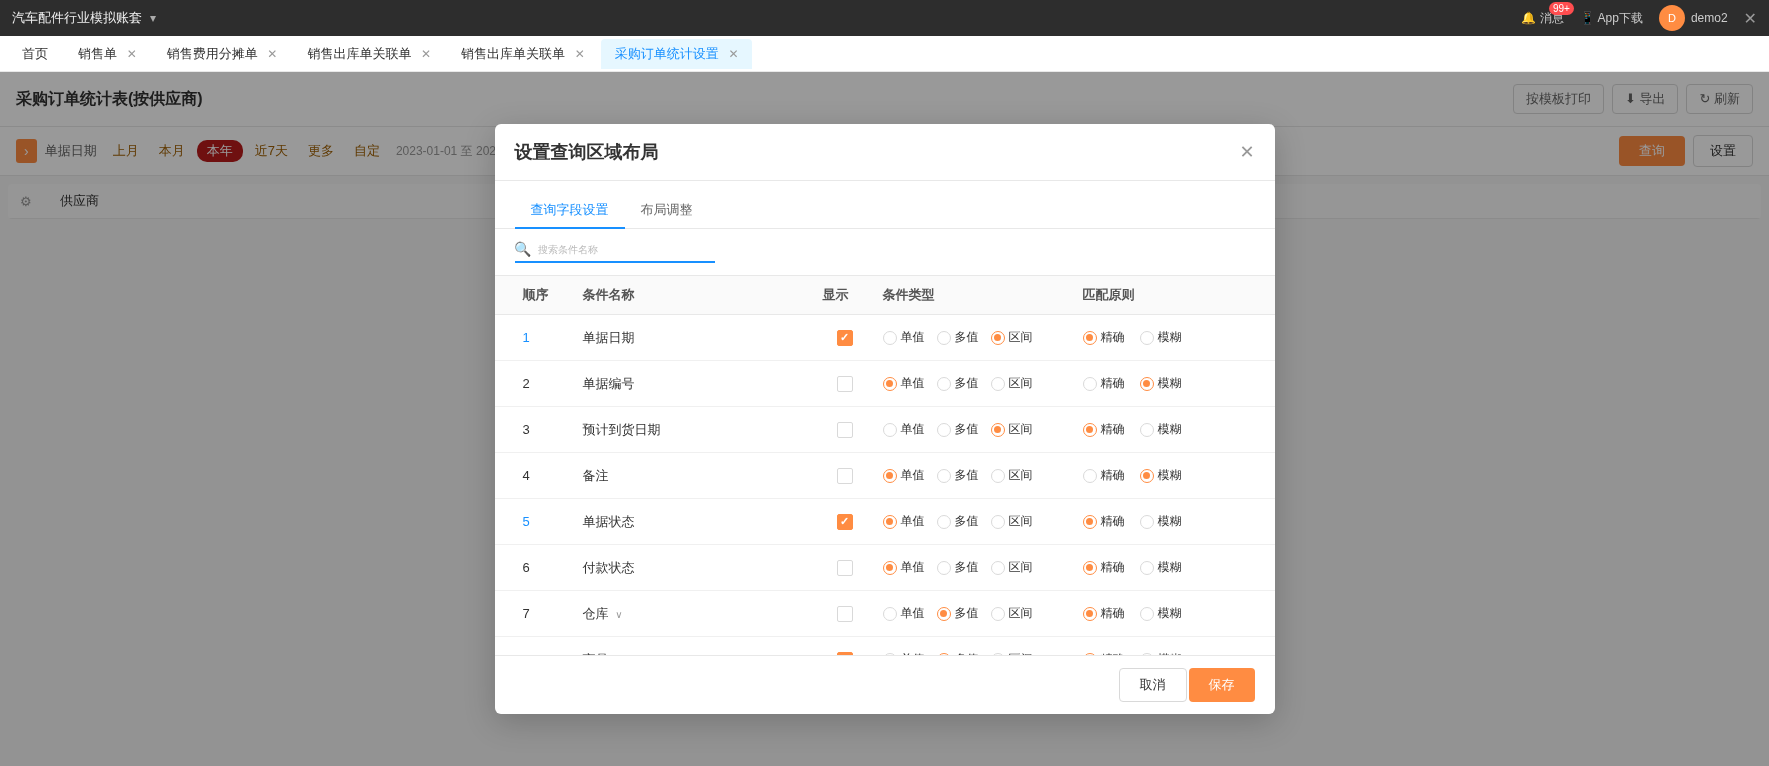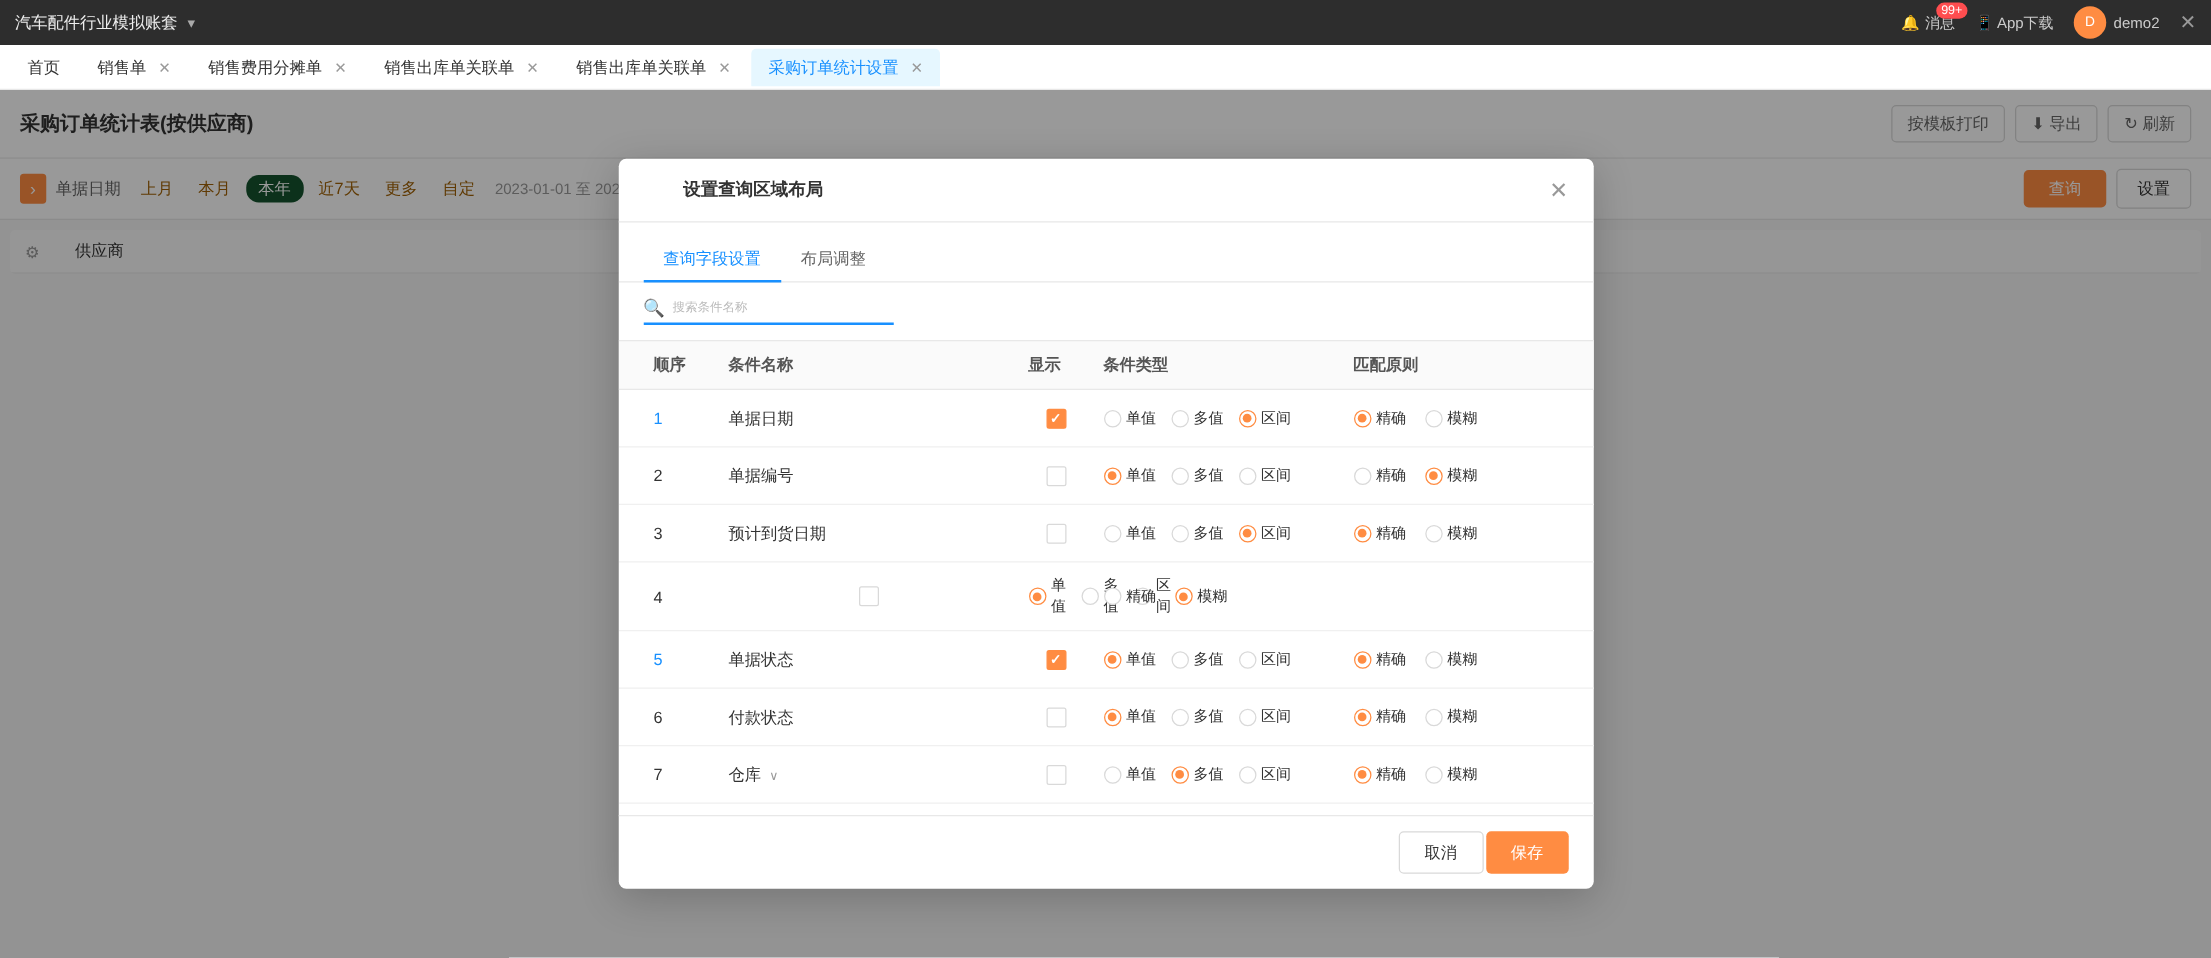--- a/index.html
+++ b/index.html
@@ -148,21 +148,21 @@
       display: flex;
       flex-direction: column;
     }
     .modal-header {
       padding: 16px 20px;
       border-bottom: 1px solid #e8e8e8;
       display: flex;
       align-items: center;
       justify-content: space-between;
     }
-    .modal-title { font-size: 14px; font-weight: 600; color: #333; margin-left: 32px; }
+    .modal-title { font-size: 18px; font-weight: 600; color: #333; }
     .modal-close { cursor: pointer; color: #999; font-size: 18px; line-height: 1; }
     .modal-body { flex: 1; overflow: hidden; display: flex; flex-direction: column; padding: 0; }
     .modal-footer {
       padding: 12px 20px;
       border-top: 1px solid #e8e8e8;
       display: flex;
       justify-content: flex-end;
       gap: 2px;
     }
 
@@ -384,21 +384,21 @@
       </button>
     </div>
   </div>
 
   <div class="filter-bar">
     <button class="filter-toggle-btn">›</button>
     <span class="filter-label">单据日期</span>
     <div class="filter-date-btns">
       <button class="date-btn">上月</button>
       <button class="date-btn">本月</button>
-      <button class="date-btn active" style="background:#14532d;color:white;border-radius:10px;padding:2px 10px;">本年</button>
+      <button class="date-btn active" style="background:#b91c1c;color:white;border-radius:10px;padding:2px 10px;">本年</button>
       <button class="date-btn">近7天</button>
       <button class="date-btn">更多</button>
       <button class="date-btn">自定</button>
     </div>
     <span class="date-range">2023-01-01 至 2023-12-31</span>
     <div style="flex:1"></div>
     <button style="background:#ff8c42;color:white;border:none;padding:6px 20px;border-radius:4px;cursor:pointer;font-size:13px;">查询</button>
     <button style="background:white;border:1px solid #d9d9d9;padding:6px 16px;border-radius:4px;cursor:pointer;font-size:13px;color:#333;">设置</button>
   </div>
 
@@ -546,20 +546,21 @@
                 <label class="radio-item">
                   <div class="radio-circle"></div>
                   <span class="radio-label">模糊</span>
                 </label>
               </div>
             </div>
           </div>
 
           <div class="modal-table-row">
             <div class="td">4</div>
+            <div class="td">备注</div>
             <div class="td checkbox-wrap">
               <div class="custom-checkbox"></div>
             </div>
             <div class="td">
               <div class="radio-group">
                 <label class="radio-item">
                   <div class="radio-circle checked"></div>
                   <span class="radio-label">单值</span>
                 </label>
                 <label class="radio-item">

